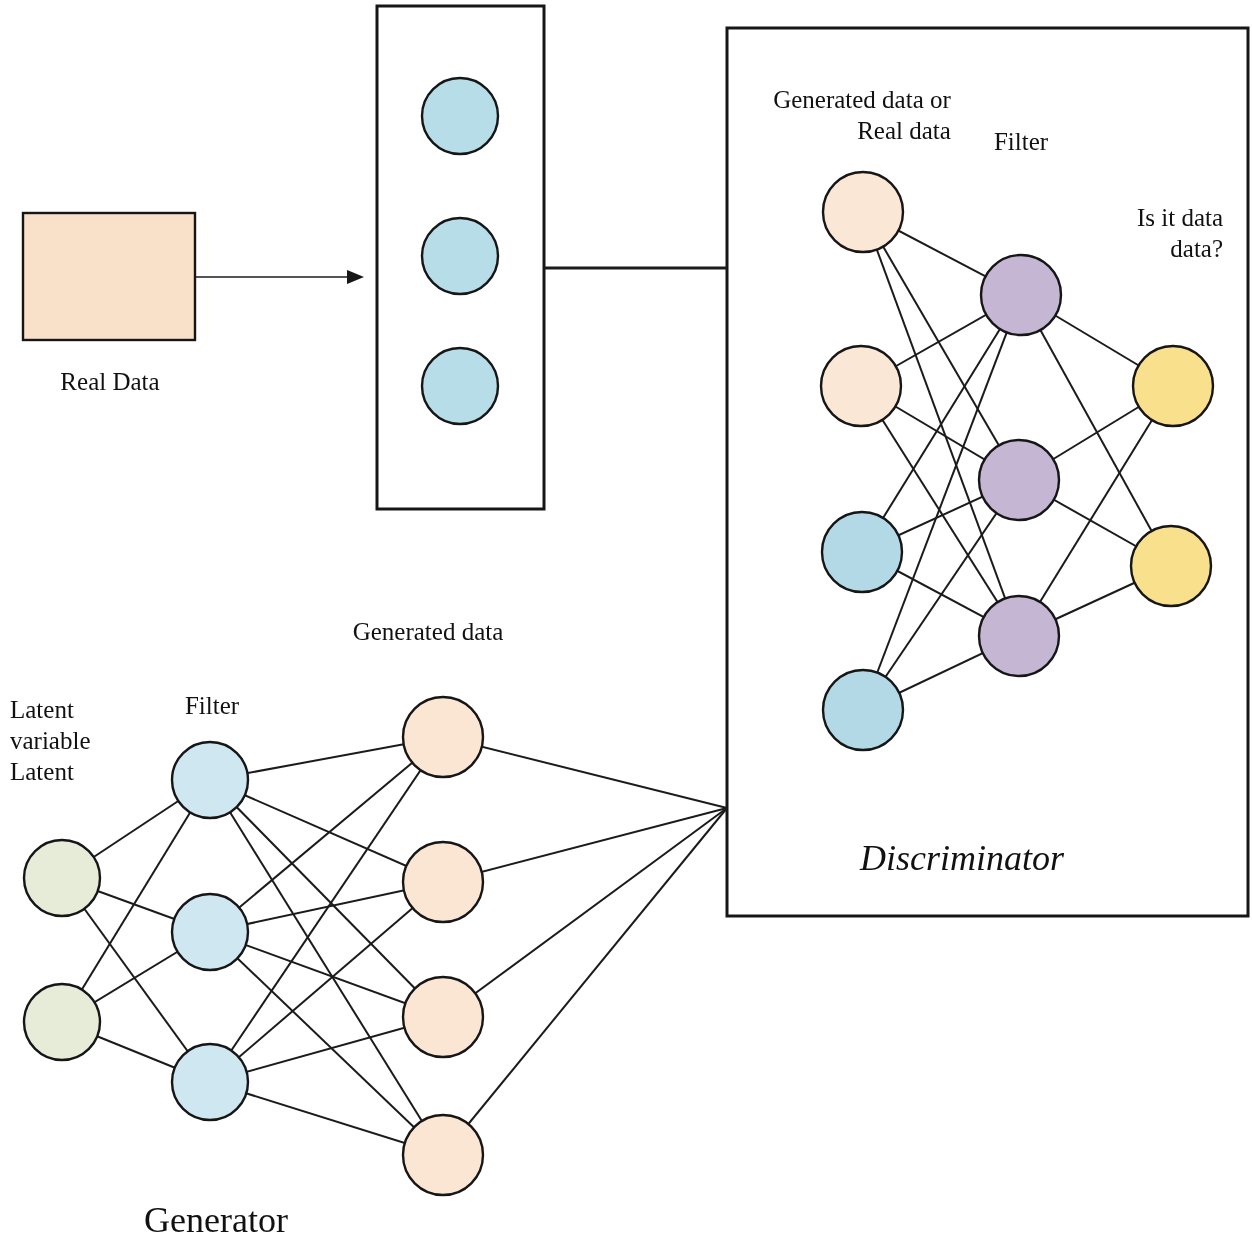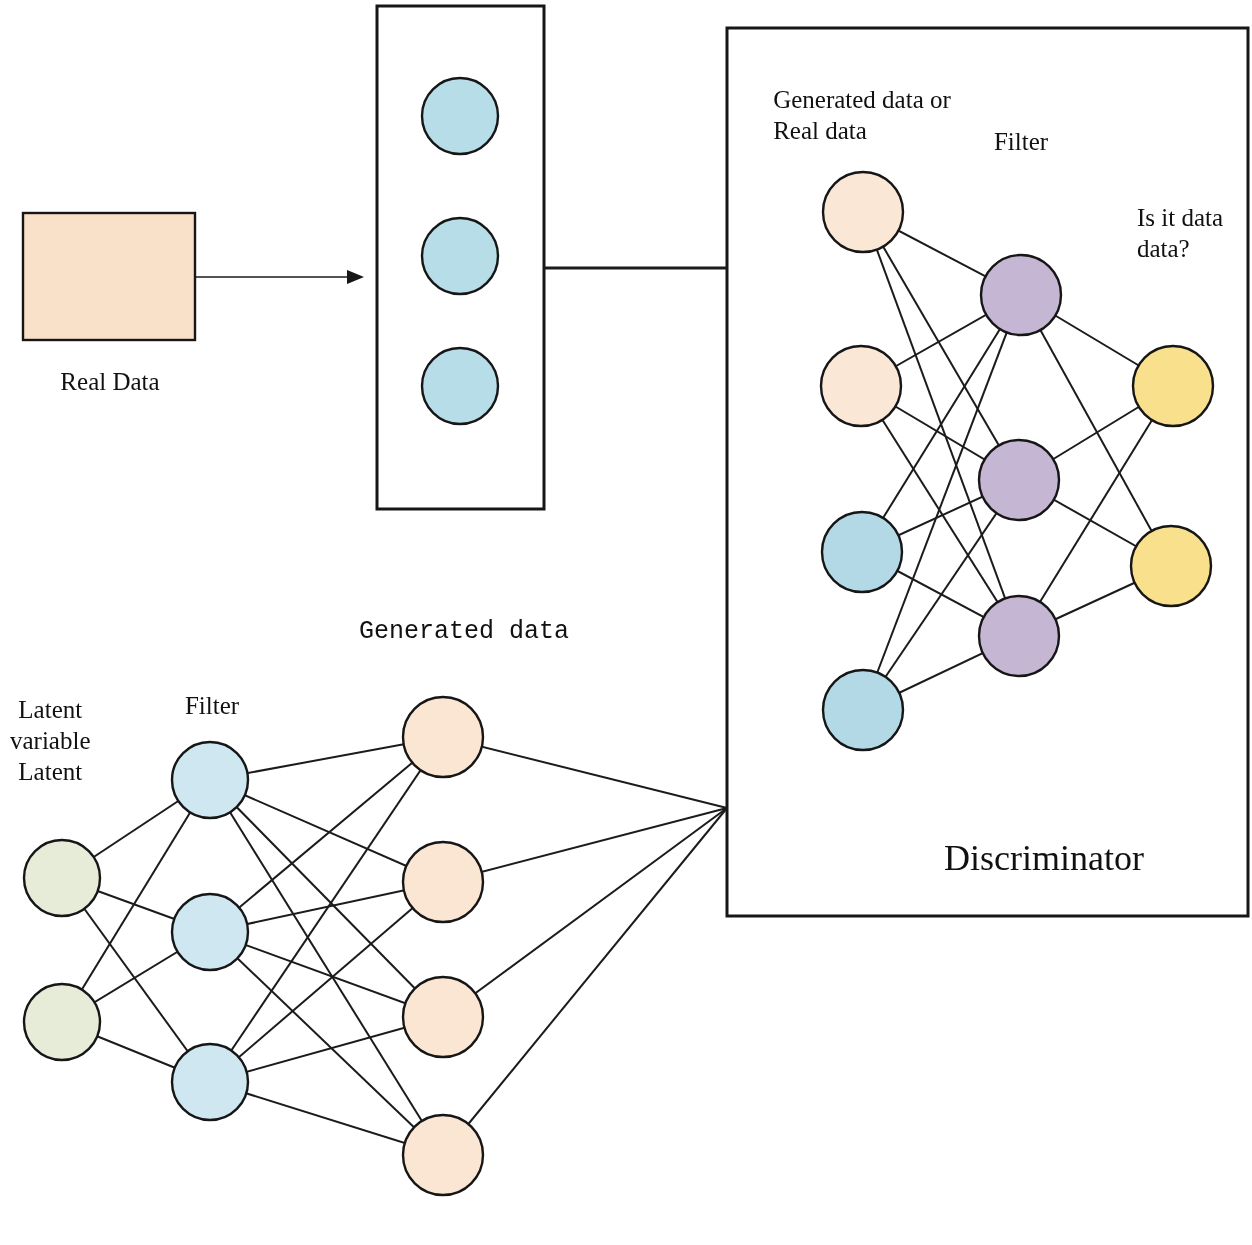--- a/index.html
+++ b/index.html
@@ -35,29 +35,29 @@
     fill: #ffffff;
     stroke: #161616;
     stroke-width: 3;
   }
   circle {
     stroke: #161616;
     stroke-width: 2.4;
   }
   .label {
     position: absolute;
-    text-align: left;
+    text-align: right;
     font-size: 25px;
     line-height: 1.24;
     transform: translateX(-50%);
     white-space: nowrap;
   }
   .label-left {
     position: absolute;
-    text-align: center;
+    text-align: left;
     font-size: 25px;
     line-height: 1.24;
     white-space: nowrap;
   }
   .big {
     font-size: 36px;
   }
 </style>
 </head>
 <body>
@@ -182,26 +182,27 @@
     <div>Real data</div>
   </div>
 
   <div class="label" style="left:1021px; top:126px;">Filter</div>
 
   <div class="label" style="left:1180px; top:202px;">
     <div>Is it data</div>
     <div>data?</div>
   </div>
 
-  <div class="label big" style="left:1044px; top:836px;">Discriminator</div>
-
-  <div class="label" style="left:464px; top:616px;font-family:Liberation Mono, monospace;">Generated data</div>
+  <div class="label big" style="left:962px; top:836px;font-style:italic;">Discriminator</div>
+
+  <div class="label" style="left:428px; top:616px;">Generated data</div>
 
   <div class="label-left" style="left:10px; top:694px;">
     <div>Latent</div>
     <div>variable</div>
     <div>Latent</div>
   </div>
 
   <div class="label" style="left:212px; top:690px;">Filter</div>
 
+  <div class="label big" style="left:216px; top:1198px;">Generator</div>
 
 </div>
 
 </body></html>

